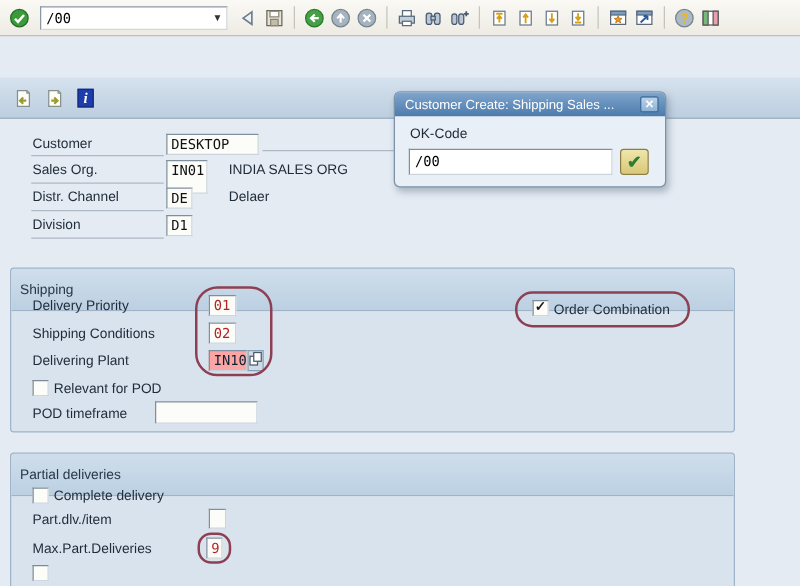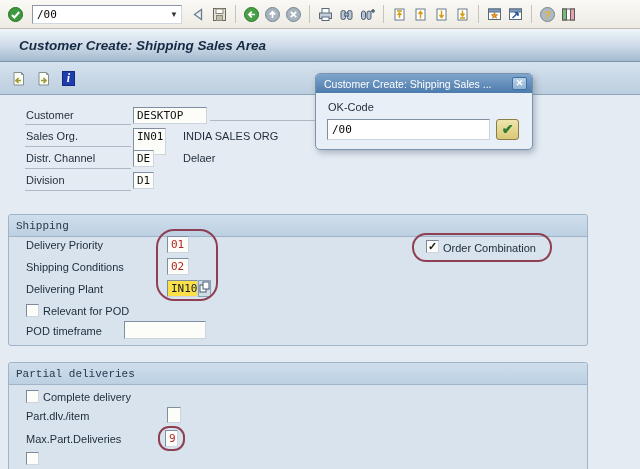--- a/index.html
+++ b/index.html
@@ -34,31 +34,31 @@
     color:#fff; font-family:"Liberation Serif",serif; font-style:italic; font-weight:bold;
     font-size:12px; text-align:center; line-height:13px; }
 
   
   .lbl { position:absolute; color:#1e2b38; white-space:nowrap; }
   .fld { position:absolute; background:#fcfcf8; border:1px solid;
     border-color:#7f8f9f #ccd5dd #ccd5dd #7f8f9f;
     font-family:"DejaVu Sans Mono",monospace; font-size:11px; color:#111;
     padding:1px 3px 0 3px; white-space:nowrap; overflow:hidden; }
   .fld.red { color:#b42525; }
-  .fld.sel { background:#fde047; color:#102030; }
+  .fld.sel { background:#fca5a5; color:#102030; }
   .desc { position:absolute; color:#1e2b38; white-space:nowrap; }
   .uline { position:absolute; height:1px; background:#aeb9c6; }
   .cb { position:absolute; width:13px; height:13px; background:#fcfcf8; border:1px solid;
     border-color:#7a8a98 #cdd6de #cdd6de #7a8a98; text-align:center;
     font-size:11px; font-weight:bold; line-height:11px; color:#1a1a1a; }
   .groupbox { position:absolute; left:8px; width:580px; background:#d8e3ee;
     border:1px solid #9fb4c9; border-radius:3px; }
-  .groupbox .gb-head { height:22px; background:linear-gradient(#cfdeec,#bcd0e2);
+  .groupbox .gb-head { height:34px; background:linear-gradient(#cfdeec,#bcd0e2);
     border-bottom:1px solid #9fb4c9; border-radius:3px 3px 0 0;
-    display:flex; align-items:center; padding-left:7px; color:#27384a;font-family:Liberation Mono, monospace; }
+    display:flex; align-items:center; padding-left:7px; color:#27384a; }
   .anno { position:absolute; border:2px solid #8e4052; background:transparent; pointer-events:none; }
 
   
   .popup { position:absolute; left:315px; top:73px; width:218px; height:77px;
     background:#e9eff6; border:1px solid #7a92aa; border-radius:5px;
     box-shadow:2px 3px 6px rgba(60,80,100,.35); }
   .popup-title { height:19px; background:linear-gradient(#7fa5cc,#4c7bac);
     border-radius:4px 4px 0 0; display:flex; align-items:center; padding:0 5px 0 8px;
     color:#fff; font-size:10.5px; }
   .popup-title .pt-text { flex:1; white-space:nowrap; overflow:hidden; }
@@ -162,23 +162,20 @@
       <circle cx="8.5" cy="8.5" r="7" fill="#aeb9c4" stroke="#76868f"></circle>
       <text x="8.5" y="12.5" text-anchor="middle" font-size="11" font-weight="bold" fill="#e8b820" font-family="Liberation Sans, sans-serif">?</text>
     </svg>
     <svg class="tbi" viewBox="0 0 17 17">
       <rect x="2.5" y="3" width="12" height="11" fill="#fff" stroke="#5a5a5a"></rect>
       <rect x="2.5" y="3" width="4" height="11" fill="#7ab87a" stroke="#5a5a5a"></rect>
       <rect x="10.5" y="3" width="4" height="11" fill="#e8a0b0" stroke="#5a5a5a"></rect>
     </svg>
   </div>
 
-  <div class="title-bar">
-    <span class="ttl">Customer Create: Shipping Sales Area</span>
-  </div>
 
   <div class="app-toolbar">
     <svg class="app-ic" viewBox="0 0 17 17">
       <path d="M4 2.5 h7.5 l2 2 V15 H4 Z" fill="#fdfdf8" stroke="#84908a"></path>
       <path d="M11.5 2.5 v2 h2" fill="none" stroke="#84908a"></path>
       <path d="M11 10.5 H6.6 M8.6 8 L6 10.5 L8.6 13" stroke="#9a9a30" stroke-width="1.7" fill="none"></path>
     </svg>
     <svg class="app-ic" viewBox="0 0 17 17">
       <path d="M4 2.5 h7.5 l2 2 V15 H4 Z" fill="#fdfdf8" stroke="#84908a"></path>
       <path d="M11.5 2.5 v2 h2" fill="none" stroke="#84908a"></path>

